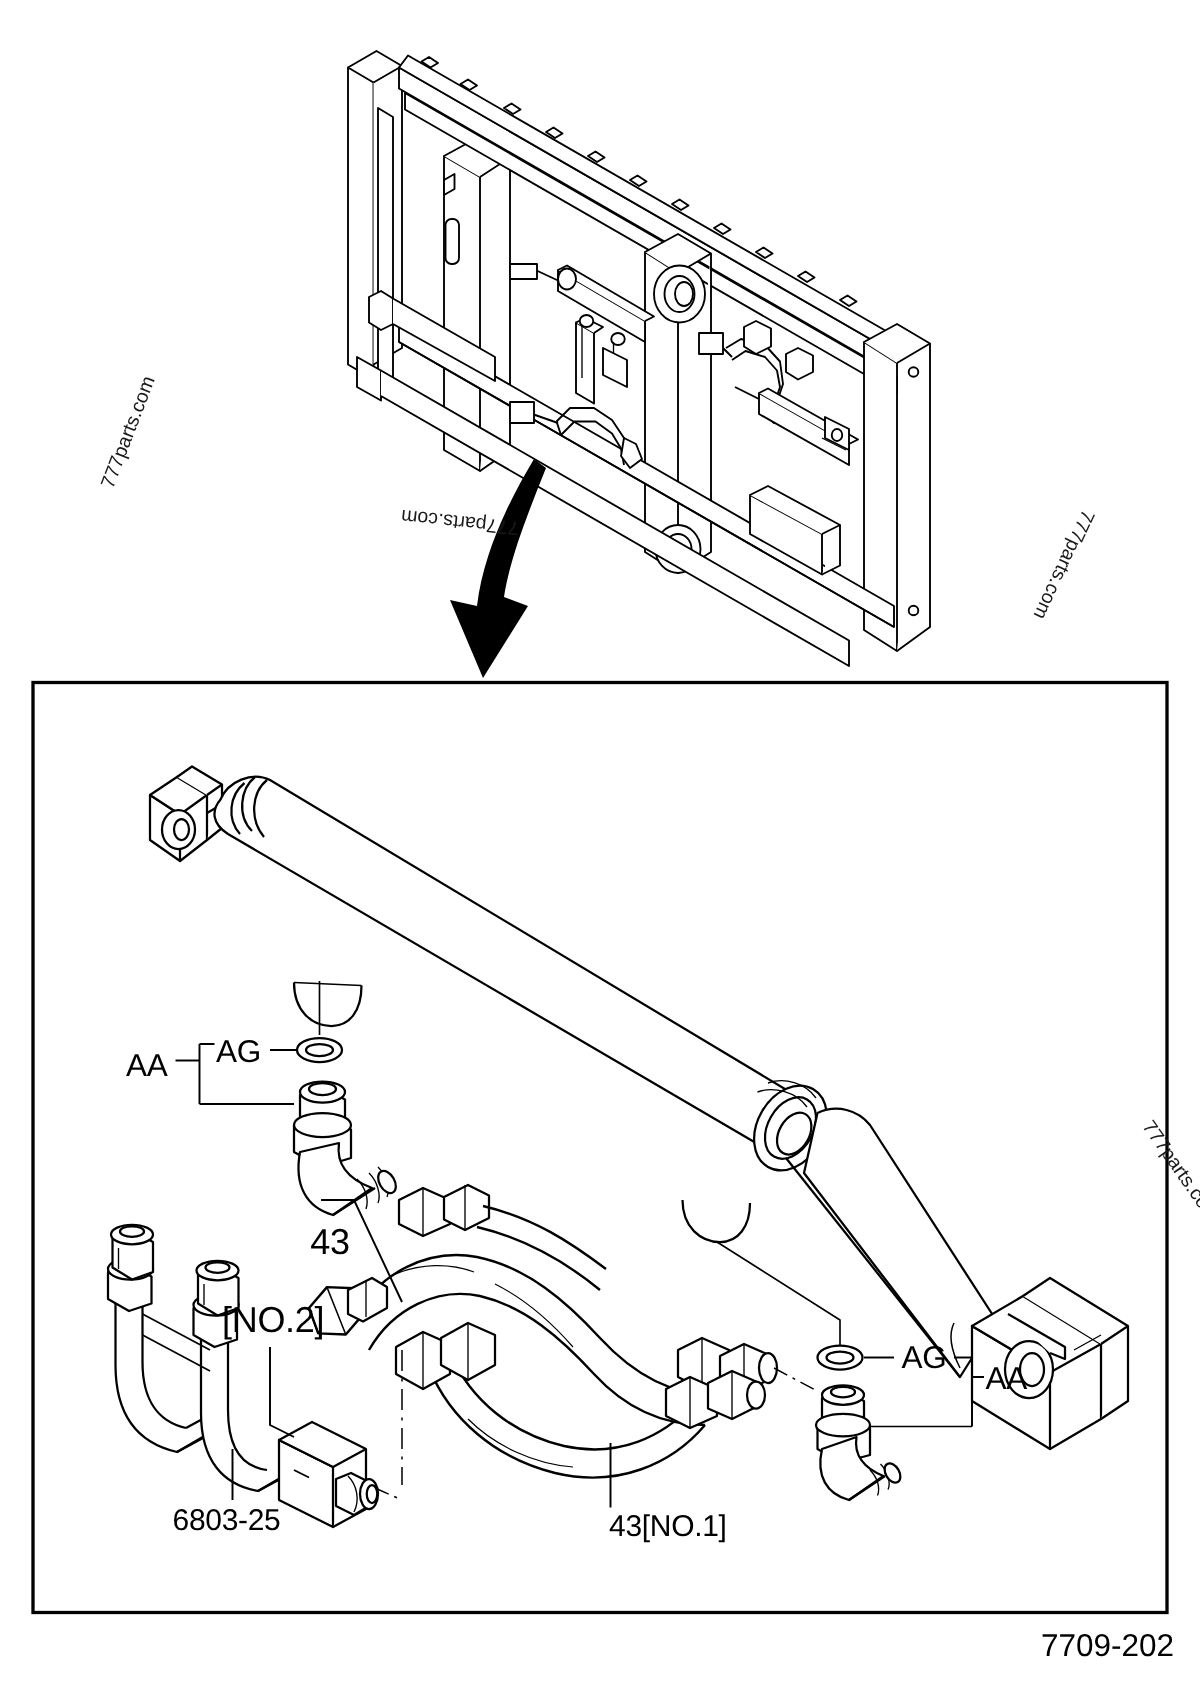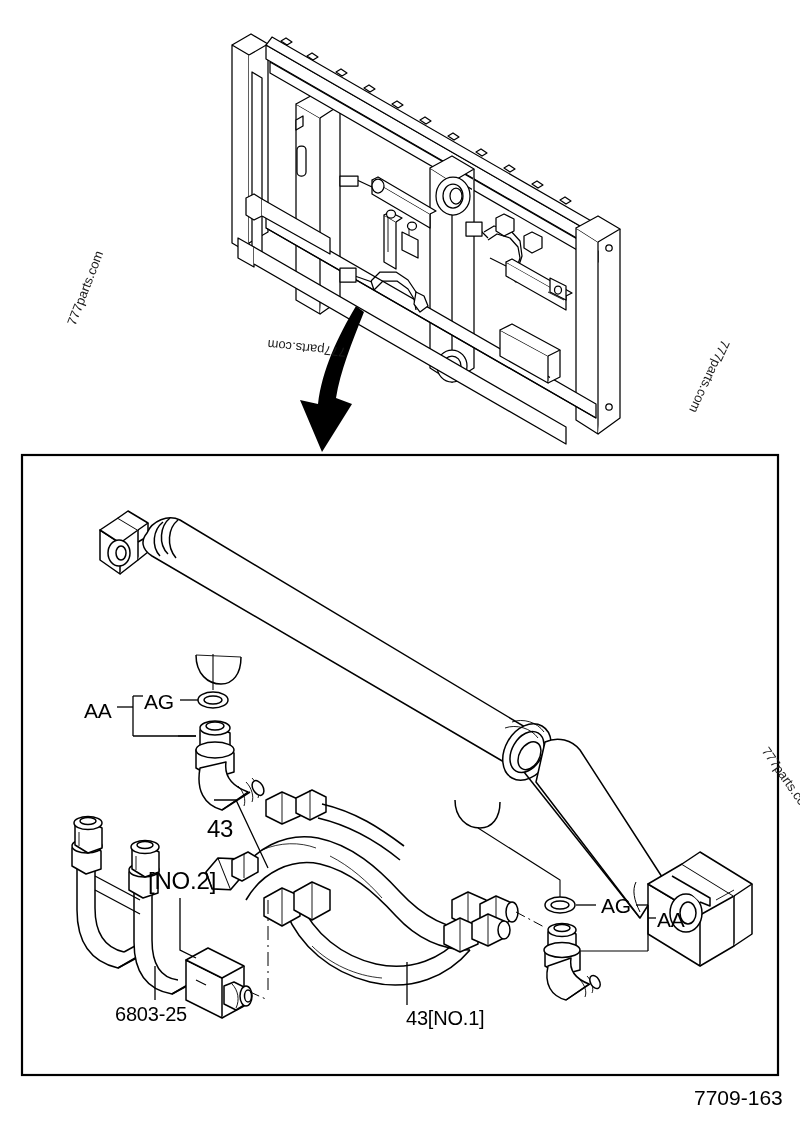--- a/index.html
+++ b/index.html
@@ -401,20 +401,20 @@
   <div class="lbl lbl-43no2">
     <span>43</span>
     <span class="l2">[NO.2]</span>
   </div>
 
   <div class="lbl lbl-6803">6803-25</div>
   <div class="lbl lbl-43no1">43[NO.1]</div>
   <div class="lbl lbl-ag-right">AG</div>
   <div class="lbl lbl-aa-right">AA</div>
 
-  <div class="lbl lbl-fignum">7709-163</div>
+  <div class="lbl lbl-fignum">7709-202</div>
 
   <div class="wm wm-1">777parts.com</div>
   <div class="wm wm-2">777parts.com</div>
   <div class="wm wm-3">777parts.com</div>
   <div class="wm wm-4">777parts.com</div>
 
 </div>
 
 </body></html>

